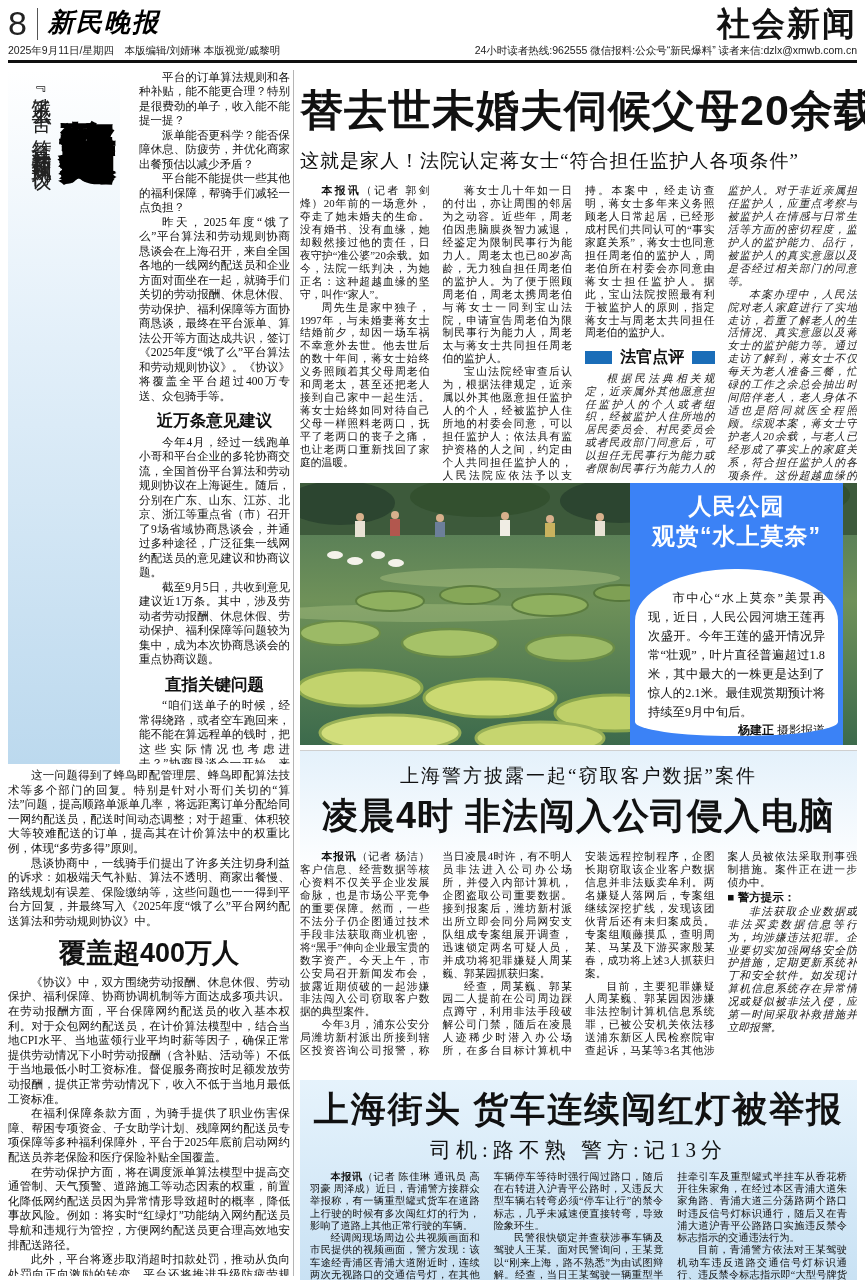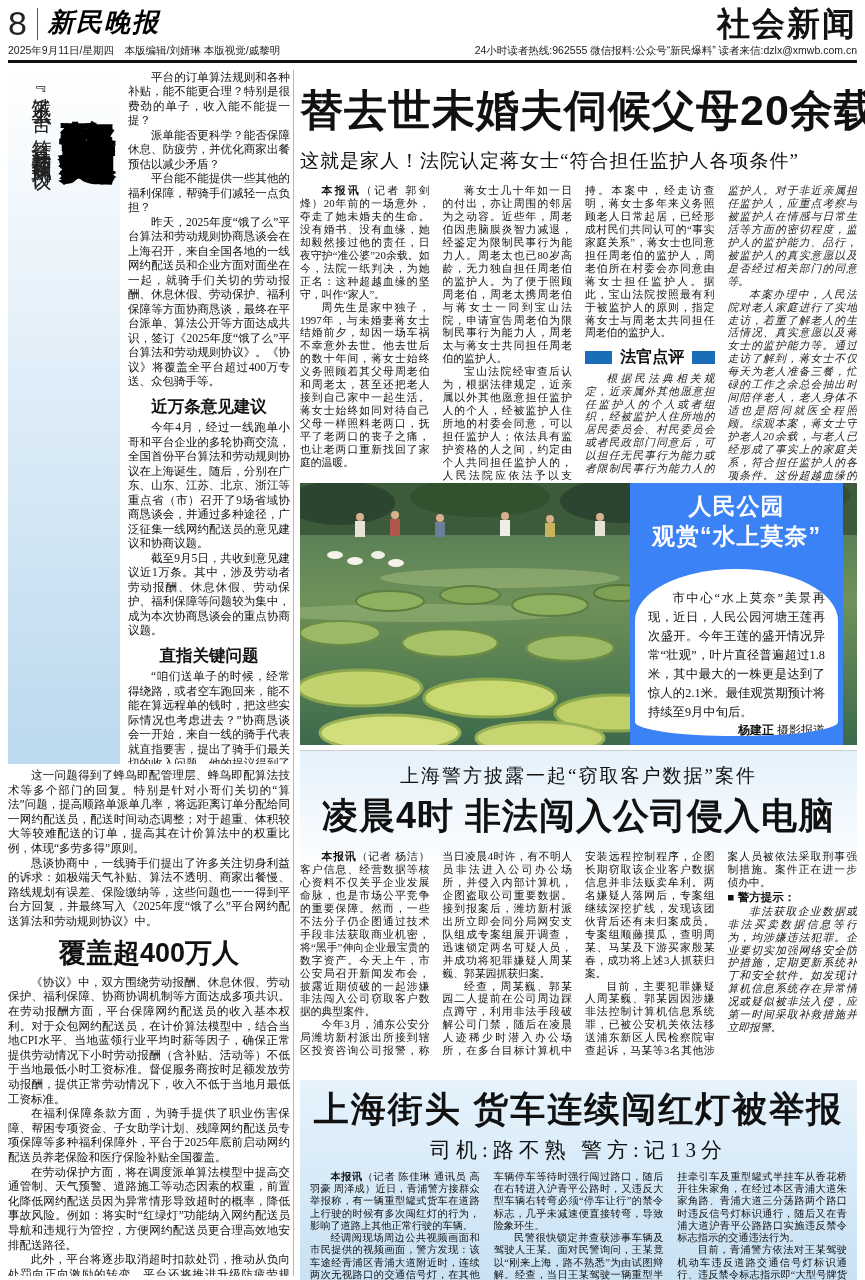--- a/index.html
+++ b/index.html
@@ -20,21 +20,21 @@
 
   
   .vsep { position:absolute; left:293px; top:70px; bottom:4px; width:1px; background:#b5b5b5; }
 
   
   .leftcol { position:absolute; left:8px; top:70px; width:282px; height:1206px; overflow:hidden; }
   .left-top { display:flex; height:694px; overflow:hidden; }
   .v-wrap { display:flex; flex-direction:row; background:linear-gradient(180deg,#ffffff 0%,#e2eff9 40%,#bcd9ee 100%); padding:4px 2px 8px 2px; }
   .v-kicker { writing-mode:vertical-rl; text-orientation:upright; font-size:20px; line-height:1.0; letter-spacing:3px; width:42px; text-align:start; color:#222; padding-top:6px; }
   .v-headline { writing-mode:vertical-rl; text-orientation:upright; font-size:57px; font-weight:900; font-family:"Liberation Sans",sans-serif; width:66px; line-height:1.02; letter-spacing:1px; color:#000; }
-  .left-body { flex:1; padding-left:8px; font-size:11.5px; line-height:1.26; overflow:hidden; }
+  .left-body { flex:1; padding-left:19px; font-size:11.5px; line-height:1.26; overflow:hidden; }
   .left-body p, .left-wide p { text-indent:2em; text-align:justify; }
   .lsub { text-align:center; font-weight:900; font-family:"Liberation Sans",sans-serif; font-size:16.5px; margin:7px 0 4px; }
   .left-wide { margin-top:4px; font-size:11.5px; line-height:1.27; }
   .lsub-big { text-align:center; font-weight:900; font-family:"Liberation Sans",sans-serif; font-size:27px; margin:7px 0 5px; }
 
   
   .main { position:absolute; left:300px; top:66px; width:557px; }
   .h1 { text-align:center; font-size:43px; font-weight:900; font-family:"Liberation Sans",sans-serif; letter-spacing:1px; margin-top:16px; white-space:nowrap; }
   .subtitle { text-align:left; font-size:19px; margin:8px 0 10px; letter-spacing:1px; }
   .a-body { column-gap:13px; font-size:10.8px; line-height:1.2; overflow:hidden; }

